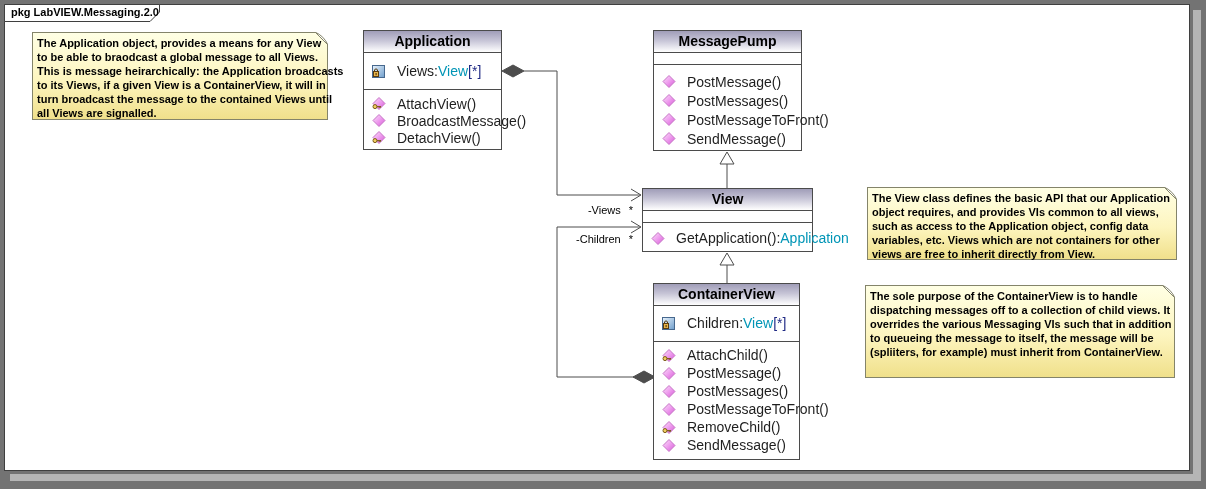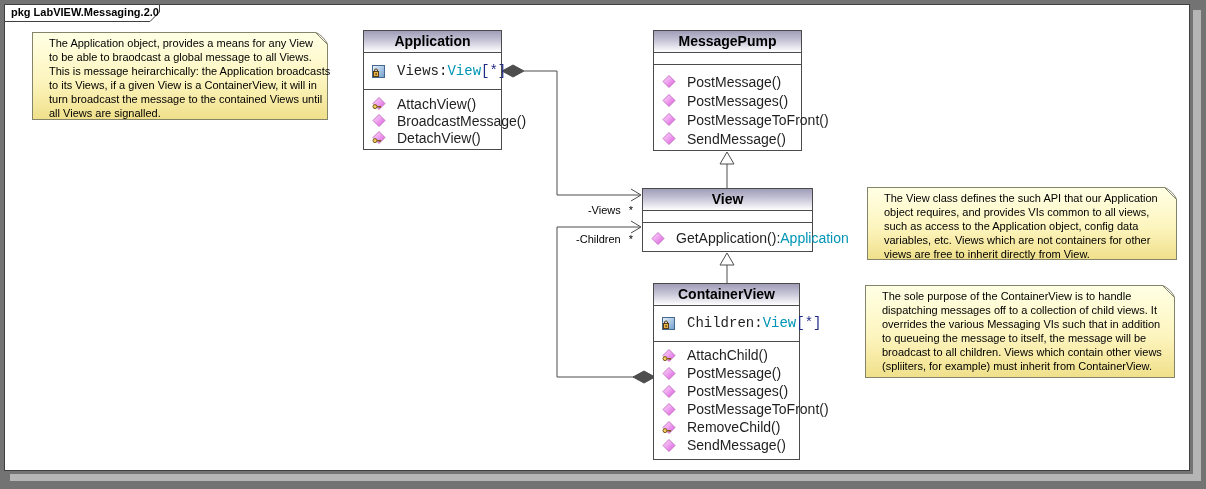--- a/index.html
+++ b/index.html
@@ -15,31 +15,31 @@
 
   
   svg.overlay{position:absolute;left:0;top:0;width:1206px;height:489px;}
 
   
   .uml-class{position:absolute;background:#fff;border:1px solid #4b4b4b;box-sizing:border-box;
              display:flex;flex-direction:column;font-size:14px;color:#1f1f1f;}
   .cls-header{height:21px;line-height:21px;text-align:center;font-weight:bold;color:#000;
               background:linear-gradient(to bottom,#a09db8 0%,#c6c4d6 45%,#ffffff 100%);
               border-bottom:1px solid #4b4b4b;flex:none;}
-  .cls-attrs{border-bottom:1px solid #4b4b4b;flex:none;box-sizing:border-box;font-family:Liberation Mono, monospace;}
+  .cls-attrs{border-bottom:1px solid #4b4b4b;flex:none;box-sizing:border-box;}
   .cls-ops{flex:1;}
   .member{display:flex;align-items:center;height:18px;padding-left:8px;white-space:nowrap;}
   .r17 .member{height:17px;} .r19 .member{height:19px;}
   .member .icon{width:14px;margin-right:11px;display:flex;flex:none;}
   .type{color:#0095b6;} .mult{color:#202a85;}
 
   
   .note{position:absolute;border:1px solid #84846a;box-sizing:border-box;
         background:linear-gradient(to bottom,#ffffe4 0%,#fdf5bf 55%,#f0e08b 100%);
-        font-size:11px;line-height:14px;color:#000;padding:3px 0 0 16px;white-space:nowrap;}
+        font-size:11px;line-height:14px;color:#000;padding:3px 0 0 4px;white-space:nowrap;font-weight:bold;}
   .dogear{position:absolute;top:-1px;right:-1px;}
 
   
   .assoc-label{position:absolute;font-size:11px;color:#000;display:flex;white-space:nowrap;align-items:center;}
   .assoc-label .mult{color:#000;margin-left:8px;}
 </style>
 </head>
 <body>
 
 <div class="canvas">
@@ -99,38 +99,37 @@
     <div>turn broadcast the message to the contained Views until</div>
     <div>all Views are signalled.</div>
   </div>
 
   <div class="note" style="left:867px;top:187px;width:310px;height:73px">
     <svg class="dogear" width="13" height="13">
       <polygon points="0,0 13,0 13,13" fill="#ffffff"></polygon>
       <path d="M0,0 L13,13" stroke="#84846a" fill="none"></path>
       <path d="M0,0 Q9,4 13,13" stroke="#84846a" fill="none"></path>
     </svg>
-    <div>The View class defines the such API that our Application</div>
+    <div>The View class defines the basic API that our Application</div>
     <div>object requires, and provides VIs common to all views,</div>
     <div>such as access to the Application object, config data</div>
     <div>variables, etc. Views which are not containers for other</div>
     <div>views are free to inherit directly from View.</div>
   </div>
 
   <div class="note" style="left:865px;top:285px;width:310px;height:93px">
     <svg class="dogear" width="13" height="13">
       <polygon points="0,0 13,0 13,13" fill="#ffffff"></polygon>
       <path d="M0,0 L13,13" stroke="#84846a" fill="none"></path>
       <path d="M0,0 Q9,4 13,13" stroke="#84846a" fill="none"></path>
     </svg>
     <div>The sole purpose of the ContainerView is to handle</div>
     <div>dispatching messages off to a collection of child views. It</div>
     <div>overrides the various Messaging VIs such that in addition</div>
     <div>to queueing the message to itself, the message will be</div>
-    <div>broadcast to all children. Views which contain other views</div>
     <div>(spliiters, for example) must inherit from ContainerView.</div>
   </div>
 
   <div class="uml-class" style="left:363px;top:30px;width:139px;height:120px">
     <div class="cls-header">Application</div>
     <div class="cls-attrs" style="height:37px;padding-top:9px">
       <div class="member">
         <span class="icon">
           <svg width="13" height="13">
               <rect x="0.5" y="0.5" width="12" height="12" fill="url(#blueGrad)" stroke="#47688e"></rect>

